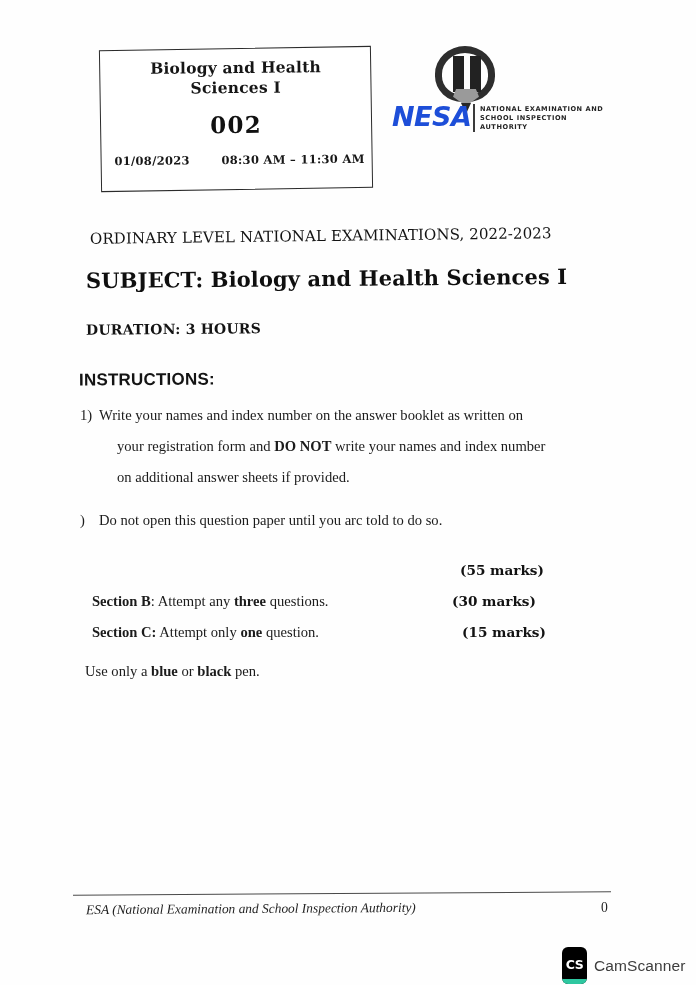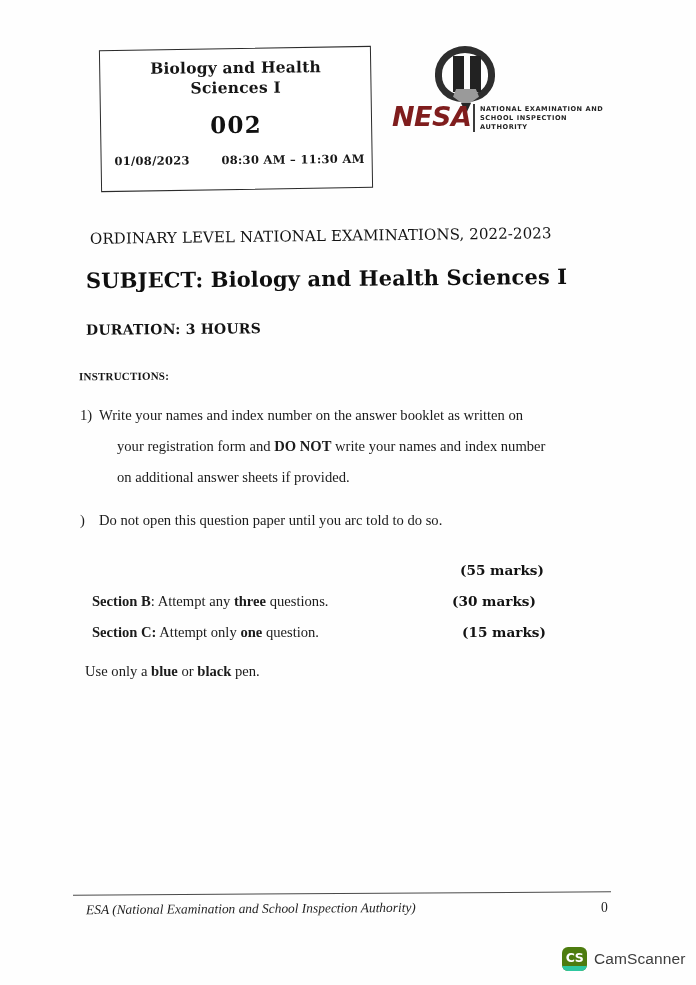--- a/index.html
+++ b/index.html
@@ -149,21 +149,21 @@
   }
   .nesa-word {
     position: absolute;
     left: 0px;
     top: 57px;
     font-family: "DejaVu Sans", sans-serif;
     font-weight: bold;
     font-style: italic;
     font-size: 27px;
     letter-spacing: -0.5px;
-    color: #7f1d1d;
+    color: #1d4ed8;
   }
   .nesa-divider {
     position: absolute;
     left: 81px;
     top: 60px;
     width: 1.6px;
     height: 28px;
     background: #3a3a3a;
   }
   .nesa-sub {
@@ -211,23 +211,23 @@
     font-size: 14px;
     letter-spacing: 0.2px;
     color: #131313;
     transform: rotate(-0.5deg);
     white-space: nowrap;
   }
   .instr-heading {
     position: absolute;
     left: 79px;
     top: 370px;
-    font-family: Liberation Serif, serif;
-    font-weight: bold;
-    font-size: 11px;
+    font-family: Liberation Sans, sans-serif;
+    font-weight: bold;
+    font-size: 17px;
     letter-spacing: 0.2px;
     color: #141414;
     transform: rotate(-0.4deg);
     white-space: nowrap;
   }
 
   .instr-list {
     position: absolute;
     left: 80px;
     top: 400px;
@@ -340,23 +340,23 @@
     position: absolute;
     left: 562px;
     top: 947px;
     display: flex;
     align-items: center;
     gap: 7px;
   }
   .cs-badge {
     position: relative;
     width: 25px;
-    height: 24px;
+    height: 37px;
     border-radius: 6px;
-    background: #4d7c0f;
+    background: #000000;
     overflow: hidden;
     display: flex;
     align-items: center;
     justify-content: center;
   }
   .cs-badge .cs-letters {
     font-family: "DejaVu Sans", sans-serif;
     font-weight: bold;
     font-size: 12.5px;
     color: #ffffff;

